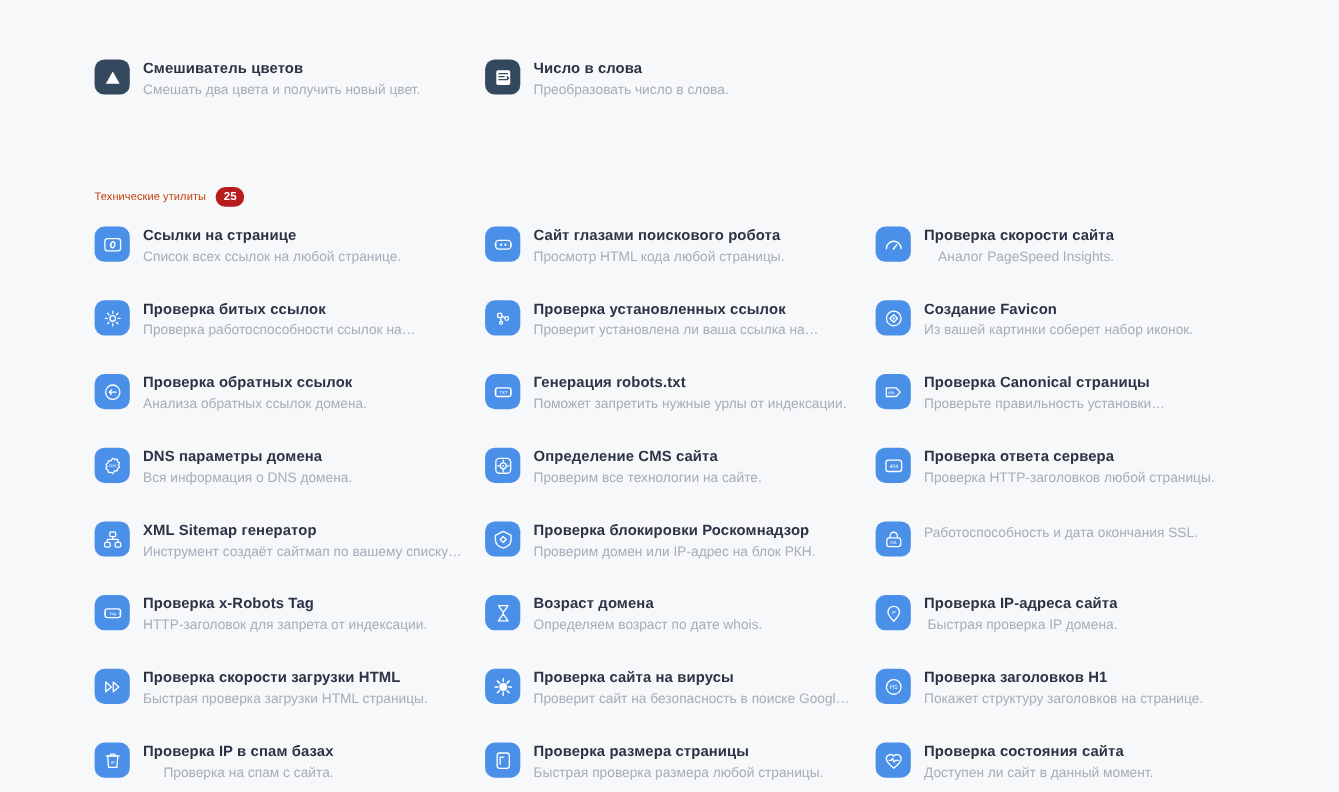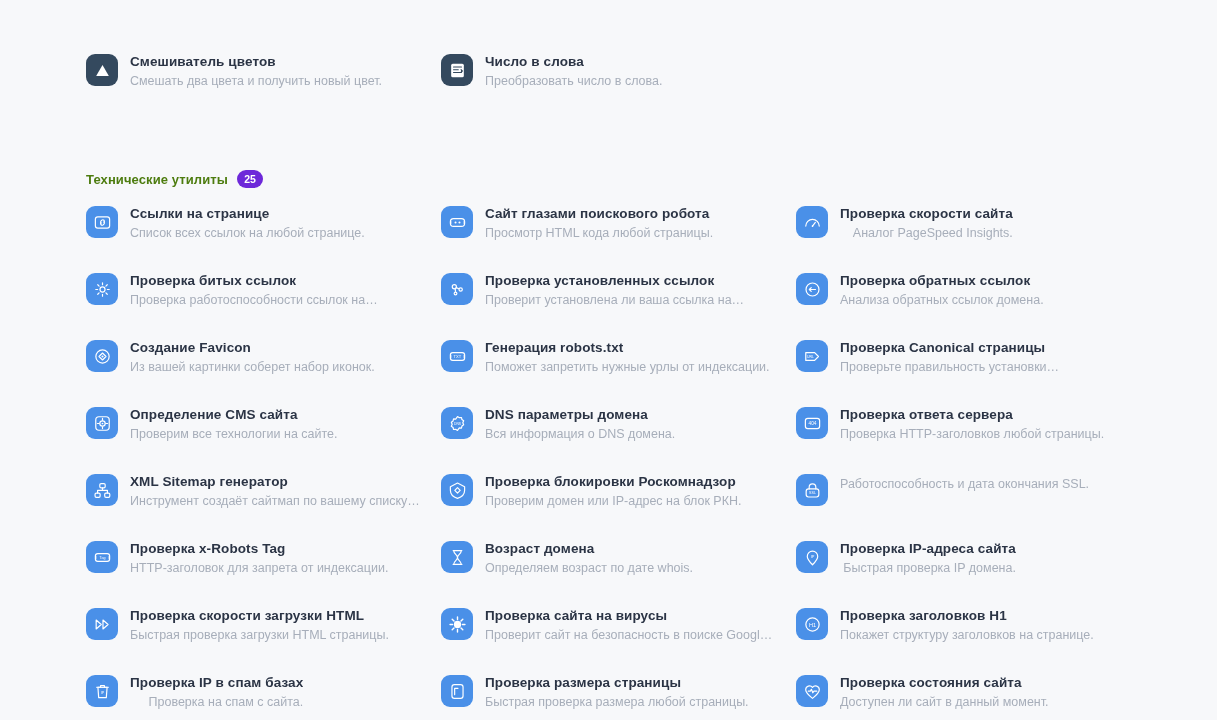--- a/index.html
+++ b/index.html
@@ -97,35 +97,35 @@
 
   
   .section-head {
     display: flex;
     align-items: center;
     gap: 9px;
     margin-top: 50px;
     margin-bottom: 17px;
   }
   .section-title {
-    font-size: 13px;
-    font-weight: 700;
-    color: #4d7c0f;
+    font-size: 10px;
+    font-weight: 400;
+    color: #c2410c;
     letter-spacing: 0.1px;
   }
   .section-badge {
     display: inline-flex;
     align-items: center;
     justify-content: center;
     min-width: 26px;
     height: 18px;
     padding: 0 7px;
     box-sizing: border-box;
     border-radius: 9px;
-    background: #6d28d9;
+    background: #b91c1c;
     color: #ffffff;
     font-size: 10.5px;
     font-weight: 700;
     line-height: 1;
   }
 
   .tech-section .tool-icon {
     background: #4a90e8;
   }
 </style>
@@ -237,96 +237,96 @@
               </svg>
             </div>
             <div class="tool-text">
               <div class="tool-title">Проверка установленных ссылок</div>
               <div class="tool-desc">Проверит установлена ли ваша ссылка на…</div>
             </div>
           </div>
           <div class="tool-card">
             <div class="tool-icon">
               <svg width="19" height="19" viewBox="0 0 24 24">
-                <circle cx="12" cy="12" r="8.2" stroke="#ffffff" fill="none" stroke-width="1.5" stroke-linecap="round" stroke-linejoin="round"></circle>
-                <path d="M8.2 12h7.6M10.4 9.6L8 12l2.4 2.4" stroke="#ffffff" fill="none" stroke-width="1.5" stroke-linecap="round" stroke-linejoin="round"></path>
-              </svg>
-            </div>
-            <div class="tool-text">
-              <div class="tool-title">Проверка обратных ссылок</div>
-              <div class="tool-desc">Анализа обратных ссылок домена.</div>
-            </div>
-          </div>
-          <div class="tool-card">
-            <div class="tool-icon">
-              <svg width="19" height="19" viewBox="0 0 24 24">
                 <circle cx="12" cy="12" r="8.4" stroke="#ffffff" fill="none" stroke-width="1.5" stroke-linecap="round" stroke-linejoin="round"></circle>
                 <path d="M12 7.6l4.4 4.4L12 16.4 7.6 12z" stroke="#ffffff" fill="none" stroke-width="1.5" stroke-linecap="round" stroke-linejoin="round"></path>
                 <circle cx="12" cy="12" r="1.3" fill="#ffffff" stroke="none"></circle>
               </svg>
             </div>
             <div class="tool-text">
               <div class="tool-title">Создание Favicon</div>
               <div class="tool-desc">Из вашей картинки соберет набор иконок.</div>
             </div>
           </div>
           <div class="tool-card">
             <div class="tool-icon">
               <svg width="19" height="19" viewBox="0 0 24 24">
+                <circle cx="12" cy="12" r="8.2" stroke="#ffffff" fill="none" stroke-width="1.5" stroke-linecap="round" stroke-linejoin="round"></circle>
+                <path d="M8.2 12h7.6M10.4 9.6L8 12l2.4 2.4" stroke="#ffffff" fill="none" stroke-width="1.5" stroke-linecap="round" stroke-linejoin="round"></path>
+              </svg>
+            </div>
+            <div class="tool-text">
+              <div class="tool-title">Проверка обратных ссылок</div>
+              <div class="tool-desc">Анализа обратных ссылок домена.</div>
+            </div>
+          </div>
+          <div class="tool-card">
+            <div class="tool-icon">
+              <svg width="19" height="19" viewBox="0 0 24 24">
                 <rect x="3" y="7" width="18" height="10" rx="3" stroke="#ffffff" fill="none" stroke-width="1.5" stroke-linecap="round" stroke-linejoin="round"></rect>
                 <text x="12" y="13.9" font-size="5.2" fill="#ffffff" stroke="none" text-anchor="middle" font-family="Liberation Sans, sans-serif">TXT</text>
                 <path d="M3.5 10.5v3M20.5 10.5v3" stroke="#ffffff" fill="none" stroke-width="1.5" stroke-linecap="round" stroke-linejoin="round"></path>
               </svg>
             </div>
             <div class="tool-text">
               <div class="tool-title">Генерация robots.txt</div>
               <div class="tool-desc">Поможет запретить нужные урлы от индексации.</div>
             </div>
           </div>
           <div class="tool-card">
             <div class="tool-icon">
               <svg width="19" height="19" viewBox="0 0 24 24">
                 <path d="M3.5 7h11.2l4.8 5-4.8 5H3.5z" stroke="#ffffff" fill="none" stroke-width="1.5" stroke-linecap="round" stroke-linejoin="round"></path>
                 <text x="9.6" y="13.9" font-size="4.4" fill="#ffffff" stroke="none" text-anchor="middle" font-family="Liberation Sans, sans-serif">URL</text>
               </svg>
             </div>
             <div class="tool-text">
               <div class="tool-title">Проверка Canonical страницы</div>
               <div class="tool-desc">Проверьте правильность установки…</div>
+            </div>
+          </div>
+          <div class="tool-card">
+            <div class="tool-icon">
+              <svg width="19" height="19" viewBox="0 0 24 24">
+                <path d="M12 3.2l2.3 1.4 2.7-.2.6 2.6 2.2 1.6-1.1 2.5 1.1 2.5-2.2 1.6-.6 2.6-2.7-.2L12 20.8l-2.3-1.4-2.7.2-.6-2.6-2.2-1.6 1.1-2.5-1.1-2.5 2.2-1.6.6-2.6 2.7.2z" stroke="#ffffff" fill="none" stroke-width="1.5" stroke-linecap="round" stroke-linejoin="round"></path>
+                <text x="12" y="13.6" font-size="4.2" fill="#ffffff" stroke="none" text-anchor="middle" font-family="Liberation Sans, sans-serif">DNS</text>
+              </svg>
+            </div>
+            <div class="tool-text">
+              <div class="tool-title">DNS параметры домена</div>
+              <div class="tool-desc">Вся информация о DNS домена.</div>
             </div>
           </div>
           <div class="tool-card">
             <div class="tool-icon">
               <svg width="19" height="19" viewBox="0 0 24 24">
                 <rect x="3.5" y="3.5" width="17" height="17" rx="4" stroke="#ffffff" fill="none" stroke-width="1.5" stroke-linecap="round" stroke-linejoin="round"></rect>
                 <circle cx="12" cy="12" r="3.4" stroke="#ffffff" fill="none" stroke-width="1.5" stroke-linecap="round" stroke-linejoin="round"></circle>
                 <circle cx="12" cy="12" r="1.1" fill="#ffffff" stroke="none"></circle>
                 <path d="M12 5.6v2.2M12 16.2v2.2M5.6 12h2.2M16.2 12h2.2" stroke="#ffffff" fill="none" stroke-width="1.5" stroke-linecap="round" stroke-linejoin="round"></path>
               </svg>
             </div>
             <div class="tool-text">
               <div class="tool-title">Определение CMS сайта</div>
               <div class="tool-desc">Проверим все технологии на сайте.</div>
             </div>
           </div>
           <div class="tool-card">
             <div class="tool-icon">
               <svg width="19" height="19" viewBox="0 0 24 24">
-                <path d="M12 3.2l2.3 1.4 2.7-.2.6 2.6 2.2 1.6-1.1 2.5 1.1 2.5-2.2 1.6-.6 2.6-2.7-.2L12 20.8l-2.3-1.4-2.7.2-.6-2.6-2.2-1.6 1.1-2.5-1.1-2.5 2.2-1.6.6-2.6 2.7.2z" stroke="#ffffff" fill="none" stroke-width="1.5" stroke-linecap="round" stroke-linejoin="round"></path>
-                <text x="12" y="13.6" font-size="4.2" fill="#ffffff" stroke="none" text-anchor="middle" font-family="Liberation Sans, sans-serif">DNS</text>
-              </svg>
-            </div>
-            <div class="tool-text">
-              <div class="tool-title">DNS параметры домена</div>
-              <div class="tool-desc">Вся информация о DNS домена.</div>
-            </div>
-          </div>
-          <div class="tool-card">
-            <div class="tool-icon">
-              <svg width="19" height="19" viewBox="0 0 24 24">
                 <rect x="3" y="5.5" width="18" height="13" rx="3" stroke="#ffffff" fill="none" stroke-width="1.5" stroke-linecap="round" stroke-linejoin="round"></rect>
                 <text x="12" y="14.2" font-size="6" fill="#ffffff" stroke="none" text-anchor="middle" font-family="Liberation Sans, sans-serif">404</text>
               </svg>
             </div>
             <div class="tool-text">
               <div class="tool-title">Проверка ответа сервера</div>
               <div class="tool-desc">Проверка HTTP-заголовков любой страницы.</div>
             </div>
           </div>
           <div class="tool-card">

